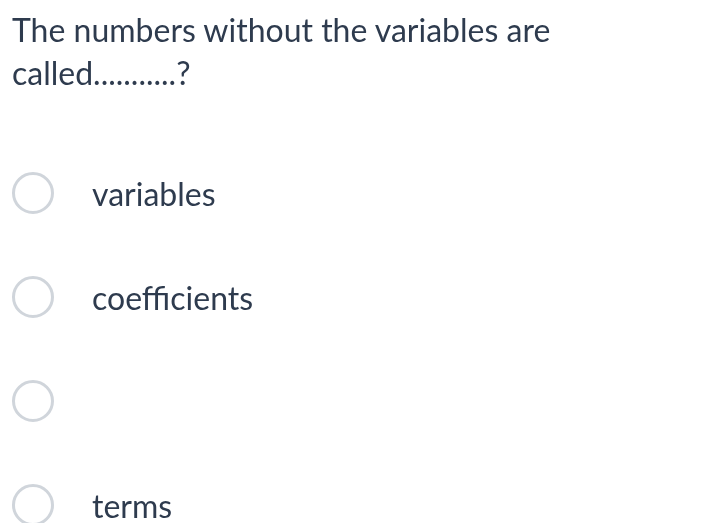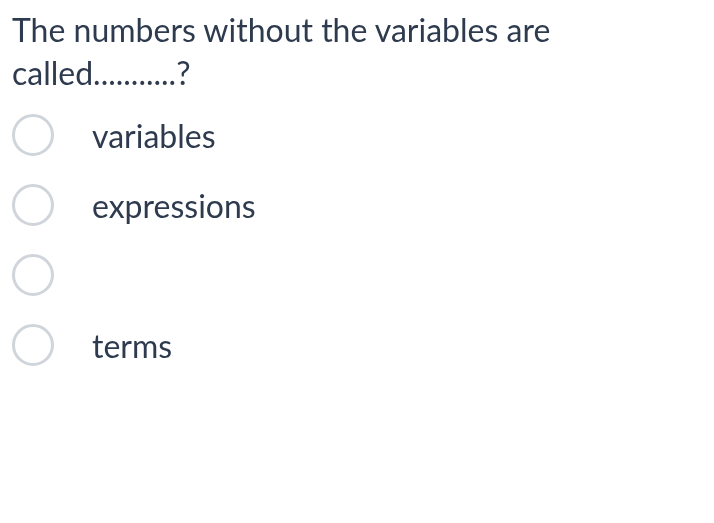--- a/index.html
+++ b/index.html
@@ -11,33 +11,34 @@
       font-family: 'Lato', 'Open Sans', -apple-system, BlinkMacSystemFont, 'Segoe UI', sans-serif;
       background: #ffffff;
       padding: 8px 12px;
       width: 714px;
       height: 523px;
     }
     .question {
       font-size: 32px;
       color: #2e3b4e;
       line-height: 1.35;
-      margin-bottom: 20px;
+      margin-bottom: 44px;
       font-weight: 400;
     }
     .options {
       display: flex;
       flex-direction: column;
       gap: 28px;
     }
     .option {
       display: flex;
       align-items: center;
       gap: 38px;
       cursor: pointer;
+      margin-top: 34px;
     }
     .radio {
       width: 42px;
       height: 42px;
       border-radius: 50%;
       border: 3px solid #d0d5db;
       flex-shrink: 0;
       display: flex;
       align-items: center;
       justify-content: center;
@@ -56,21 +57,21 @@
 
 <div class="question">The numbers without the variables are called...........?</div>
 
 <div class="options">
   <div class="option">
     <div class="radio"></div>
     <span class="option-label">variables</span>
   </div>
   <div class="option">
     <div class="radio"></div>
-    <span class="option-label">expressions</span>
+    <span class="option-label">coefficients</span>
   </div>
   <div class="option">
     <div class="radio"></div>
   </div>
   <div class="option">
     <div class="radio"></div>
     <span class="option-label">terms</span>
   </div>
 </div>
 

